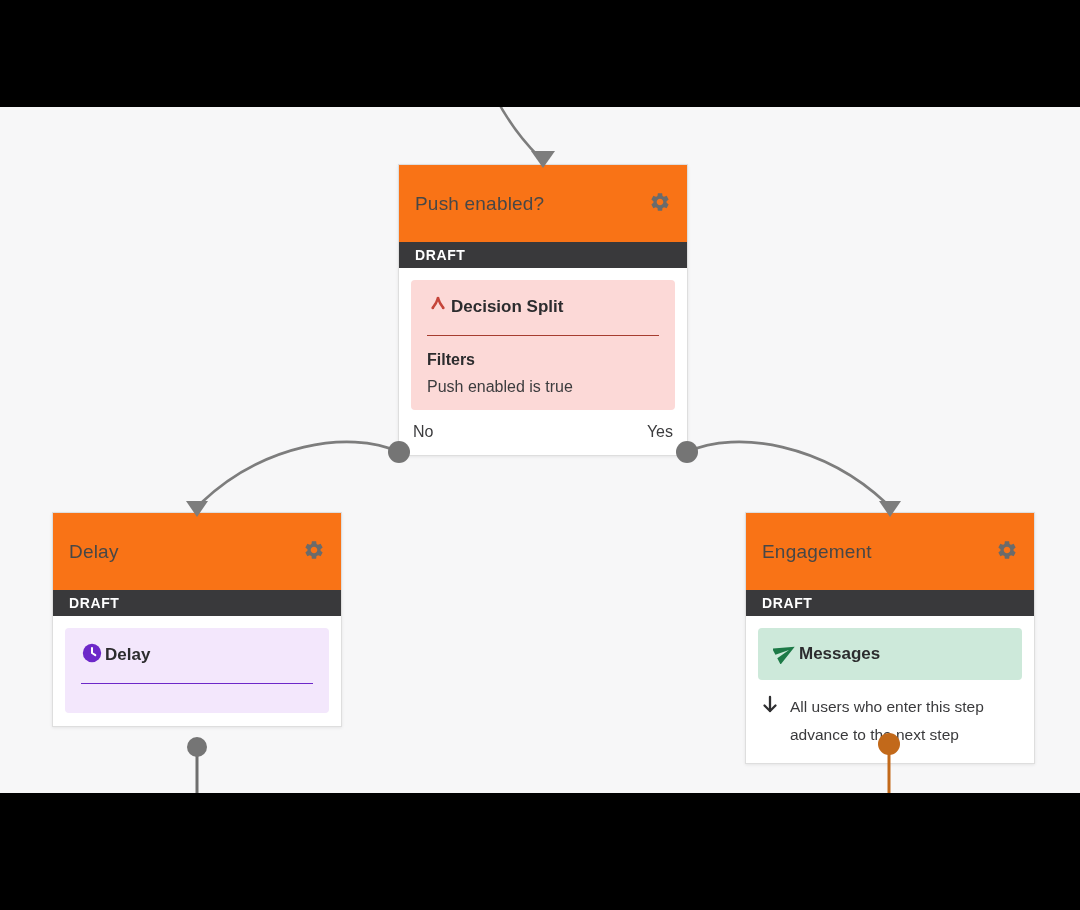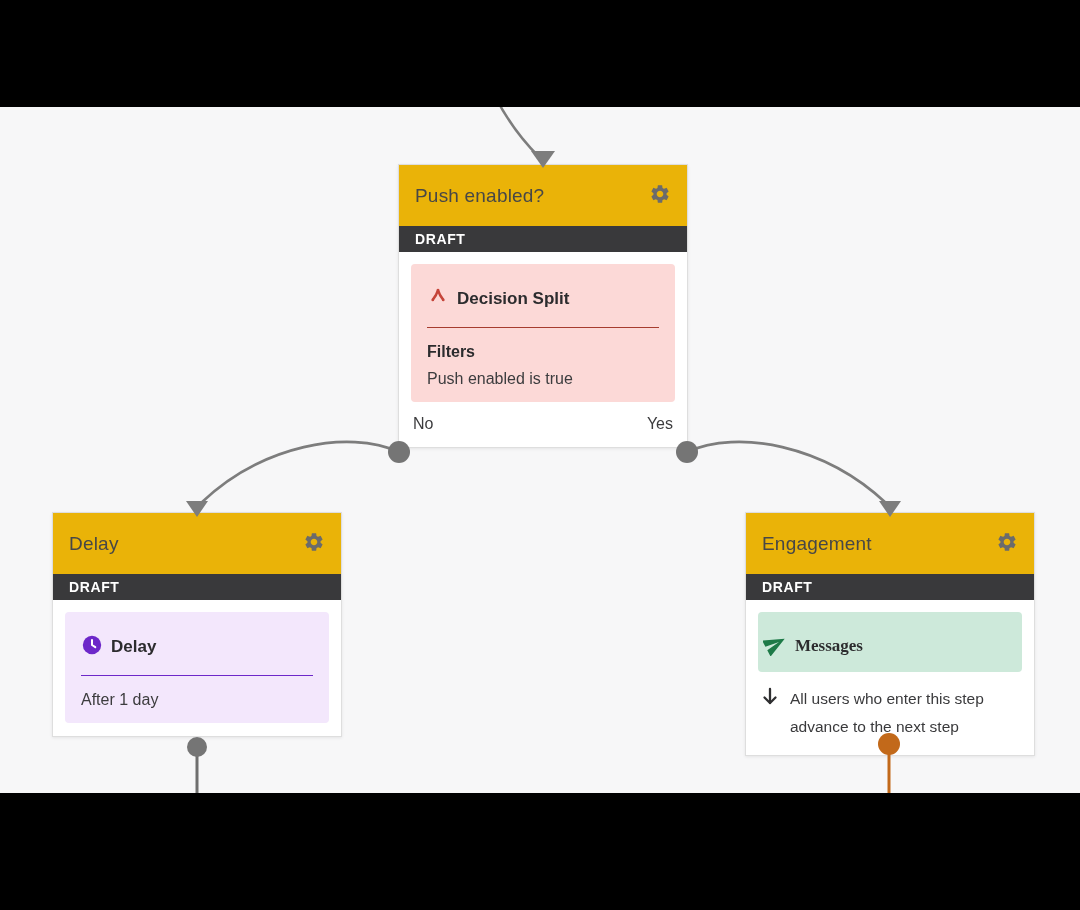--- a/index.html
+++ b/index.html
@@ -12,35 +12,35 @@
   .bar.top{top:0;height:107px;}
   .bar.bottom{top:793px;height:117px;}
 
   .node{
     position:absolute;width:290px;background:#ffffff;
     border:1px solid #dedede;box-sizing:border-box;
     box-shadow:0 1px 3px rgba(0,0,0,0.08);
     z-index:10;
   }
   .node-header{
-    background:#eab308;height:53px;display:flex;align-items:center;
-    justify-content:space-between;padding:4px 16px;
+    background:#f97316;height:53px;display:flex;align-items:center;
+    justify-content:space-between;padding:12px 16px;
   }
   .node-title{font-size:19px;color:#474747;letter-spacing:0.2px;}
   .gear-btn{background:none;border:none;padding:0;cursor:pointer;display:flex;align-items:center;}
   .draft-band{
     background:#39393b;height:26px;display:flex;align-items:center;padding:0 16px;
   }
   .draft-label{color:#ffffff;font-size:14px;font-weight:bold;letter-spacing:0.6px;}
   .node-body{padding:12px 12px 0 12px;}
   .accent-block{border-radius:4px;padding:14px 16px;}
   .accent-block.pink{background:#fcd9d7;}
   .accent-block.purple{background:#f3e7fc;}
-  .accent-block.green{background:#cde9da;padding:12px 5px;font-family:Liberation Serif, serif;}
-  .block-title-row{display:flex;align-items:center;gap:8px;margin-top:8px;}
+  .accent-block.green{background:#cde9da;padding:12px 15px;}
+  .block-title-row{display:flex;align-items:center;gap:2px;}
   .block-title{font-size:17px;font-weight:bold;color:#2c2c2e;}
   .block-divider{border:none;margin:15px 0;height:0;}
   .block-divider.red{border-top:1.6px solid #a63d2f;}
   .block-divider.purple{border-top:1.6px solid #6d28c9;}
   .detail-heading{font-size:16px;font-weight:bold;color:#2c2c2e;margin:0 0 9px 0;}
   .detail-text{font-size:16px;color:#3c3c3e;margin:0;}
   .outputs-row{
     display:flex;justify-content:space-between;align-items:center;
     padding:13px 2px 14px 2px;font-size:16px;color:#3c3c3e;
   }
@@ -121,21 +121,20 @@
       <div class="block-title-row">
         <span>
           <svg width="22" height="22" viewBox="0 0 24 24">
             <circle cx="12" cy="12" r="10" fill="#6d28c9"></circle>
             <path d="M12 6.5 V12 L15.6 14.4" fill="none" stroke="#ffffff" stroke-width="2.2" stroke-linecap="round" stroke-linejoin="round"></path>
           </svg>
         </span>
         <span class="block-title">Delay</span>
       </div>
       <hr class="block-divider purple">
-      <p class="detail-text">After 1 day</p>
     </div>
   </div>
 </div>
 
 <div class="node" id="node-engagement">
   <div class="node-header">
     <span class="node-title">Engagement</span>
     <button class="gear-btn">
       <span>
         <svg width="22" height="22" viewBox="0 0 24 24" fill="#6b6b6b">

